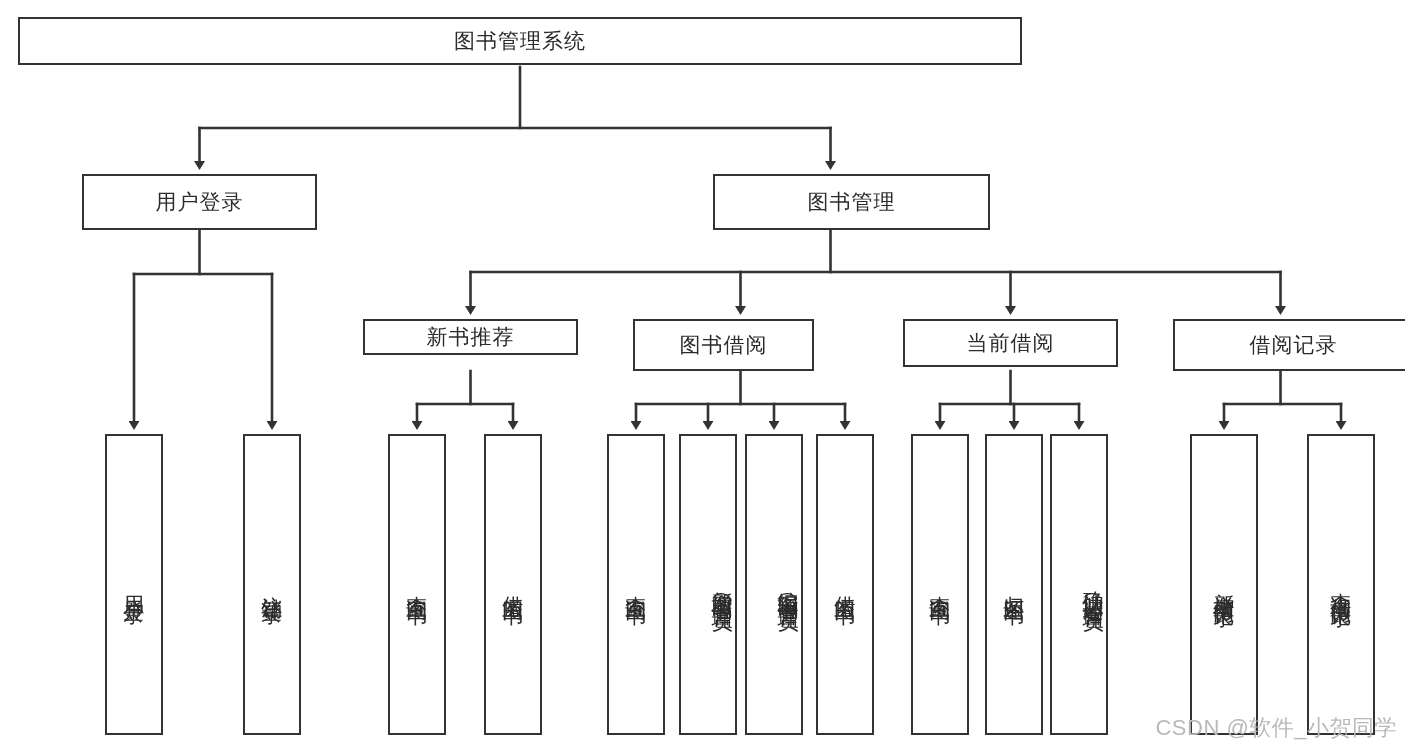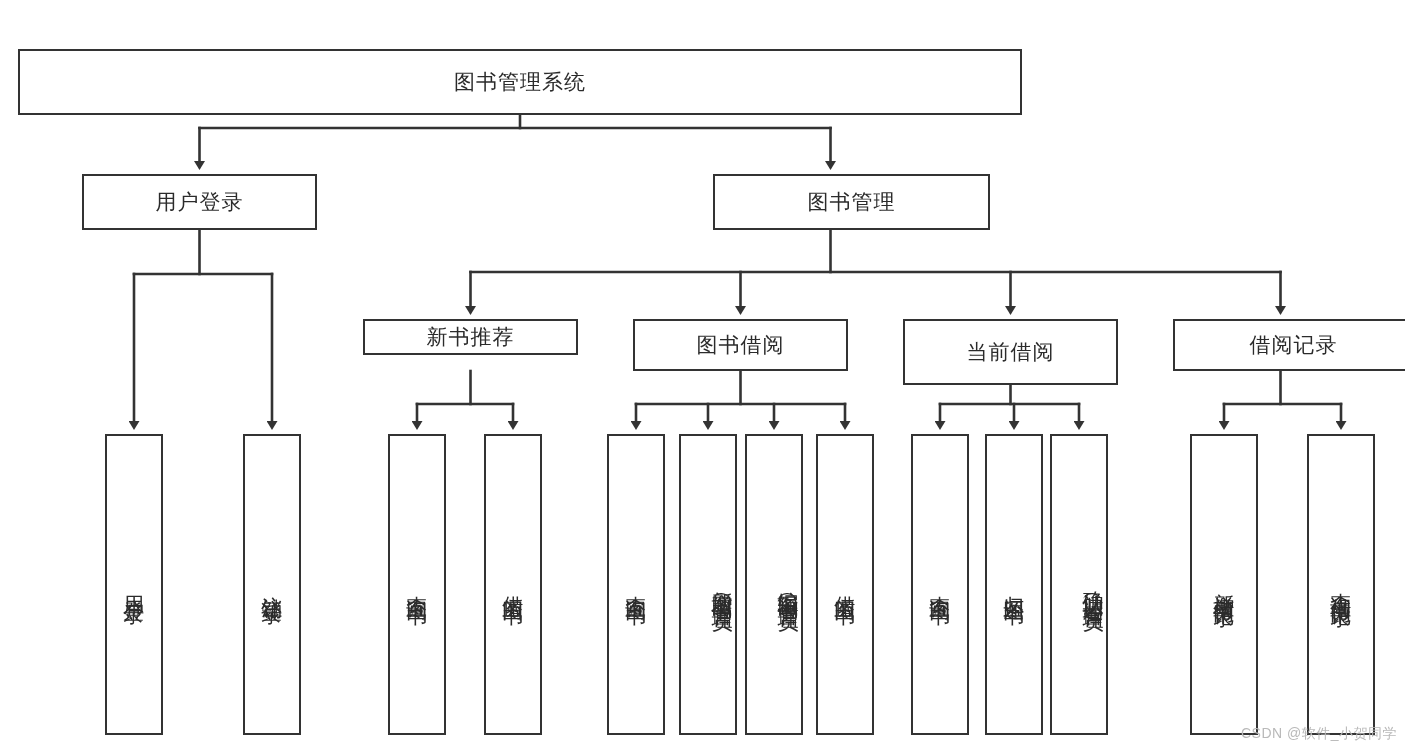--- a/index.html
+++ b/index.html
@@ -55,21 +55,21 @@
     padding-top: 6px;
   }
   .node.v.mid {
     align-items: center;
     padding-top: 0;
   }
   .watermark {
     position: absolute;
     right: 8px;
     bottom: 4px;
-    font-size: 14px;
+    font-size: 22px;
     color: #b9b9b9;
     white-space: nowrap;
     letter-spacing: 0.5px;
   }
 </style>
 </head>
 <body>
 
 <div id="stage">
 
@@ -116,28 +116,28 @@
       <path d="M1014,404 L1014,422" marker-end="url(#arrow)"></path>
       <path d="M1079,404 L1079,422" marker-end="url(#arrow)"></path>
 
       <path d="M1280.5,371 L1280.5,404"></path>
       <path d="M1224,404 L1341,404"></path>
       <path d="M1224,404 L1224,422" marker-end="url(#arrow)"></path>
       <path d="M1341,404 L1341,422" marker-end="url(#arrow)"></path>
     </g>
   </svg>
 
-  <div class="node h" style="left:18px;top:17px;width:1004px;height:66px;margin-top:32px;">图书管理系统</div>
+  <div class="node h" style="left:18px;top:17px;width:1004px;height:48px;">图书管理系统</div>
 
   <div class="node h" style="left:82px;top:174px;width:235px;height:56px;">用户登录</div>
   <div class="node h" style="left:713px;top:174px;width:277px;height:56px;">图书管理</div>
 
   <div class="node h" style="left:363px;top:319px;width:215px;height:36px;">新书推荐</div>
-  <div class="node h" style="left:633px;top:319px;width:215px;height:52px;text-align:right;">图书借阅</div>
-  <div class="node h" style="left:903px;top:319px;width:215px;height:66px;">当前借阅</div>
+  <div class="node h" style="left:633px;top:319px;width:181px;height:52px;text-align:right;">图书借阅</div>
+  <div class="node h" style="left:903px;top:319px;width:215px;height:48px;">当前借阅</div>
   <div class="node h" style="left:1173px;top:319px;width:241px;height:52px;">借阅记录</div>
 
   <div class="node v mid" style="left:105px;top:434px;width:58px;height:301px;">用户登录</div>
   <div class="node v mid" style="left:243px;top:434px;width:58px;height:301px;">注销登录</div>
 
   <div class="node v mid" style="left:388px;top:434px;width:58px;height:301px;">查询图书</div>
   <div class="node v mid" style="left:484px;top:434px;width:58px;height:301px;">借阅图书</div>
 
   <div class="node v mid" style="left:607px;top:434px;width:58px;height:301px;">查询图书</div>
   <div class="node v tall" style="left:679px;top:434px;width:58px;height:301px;">新增图书（管理员）</div>

